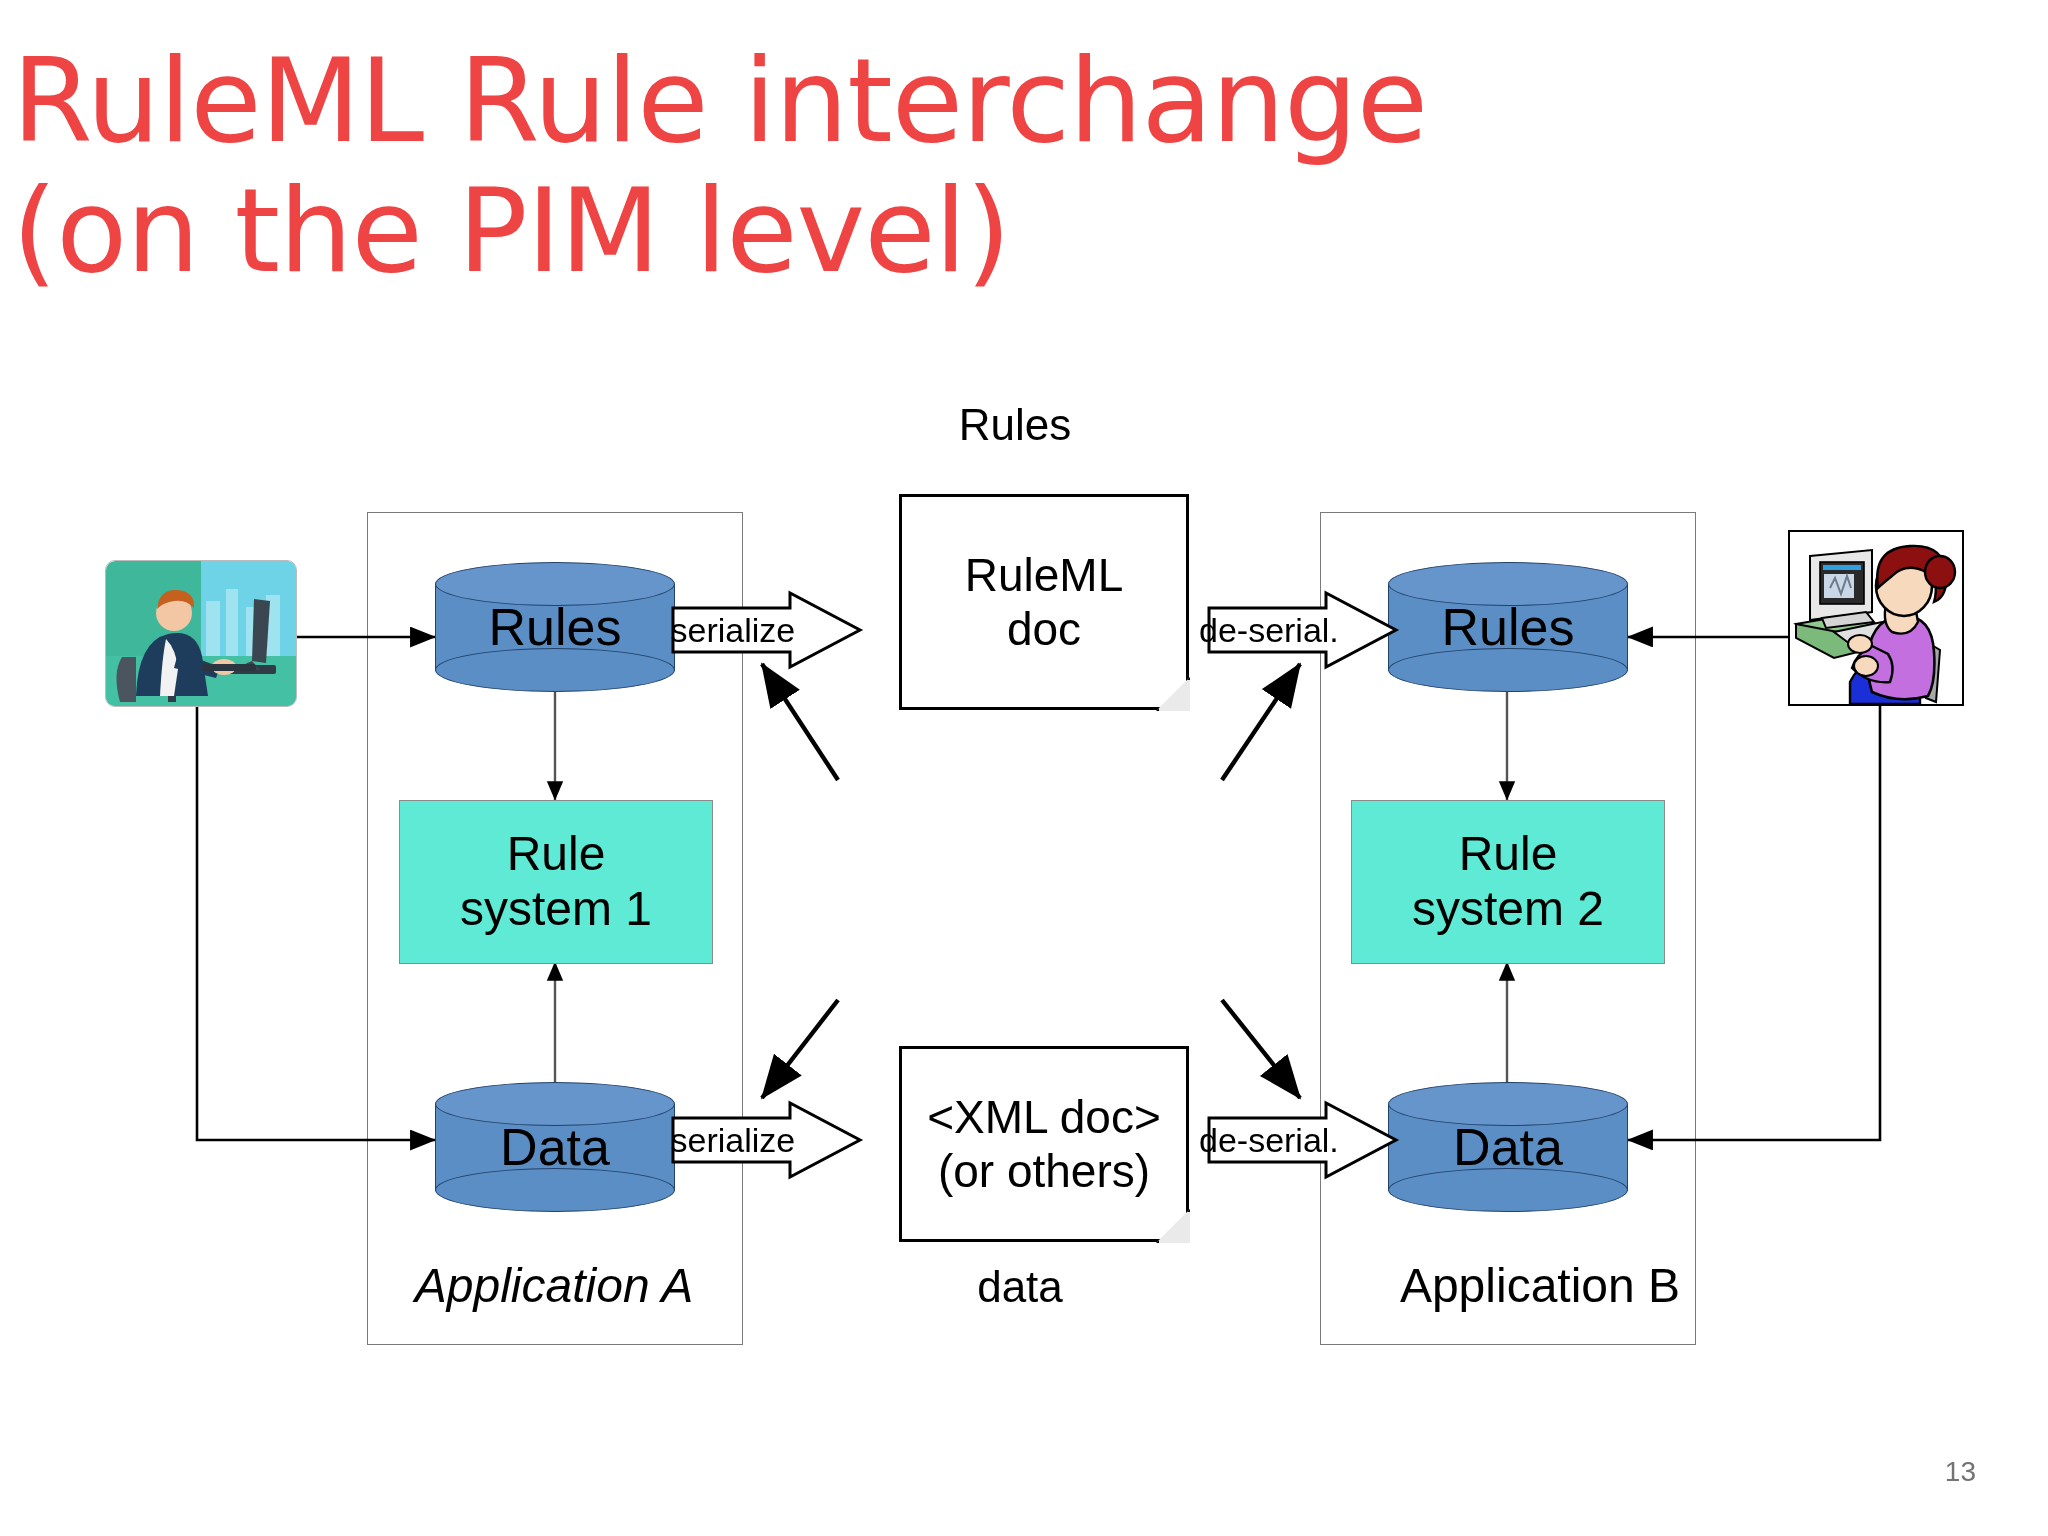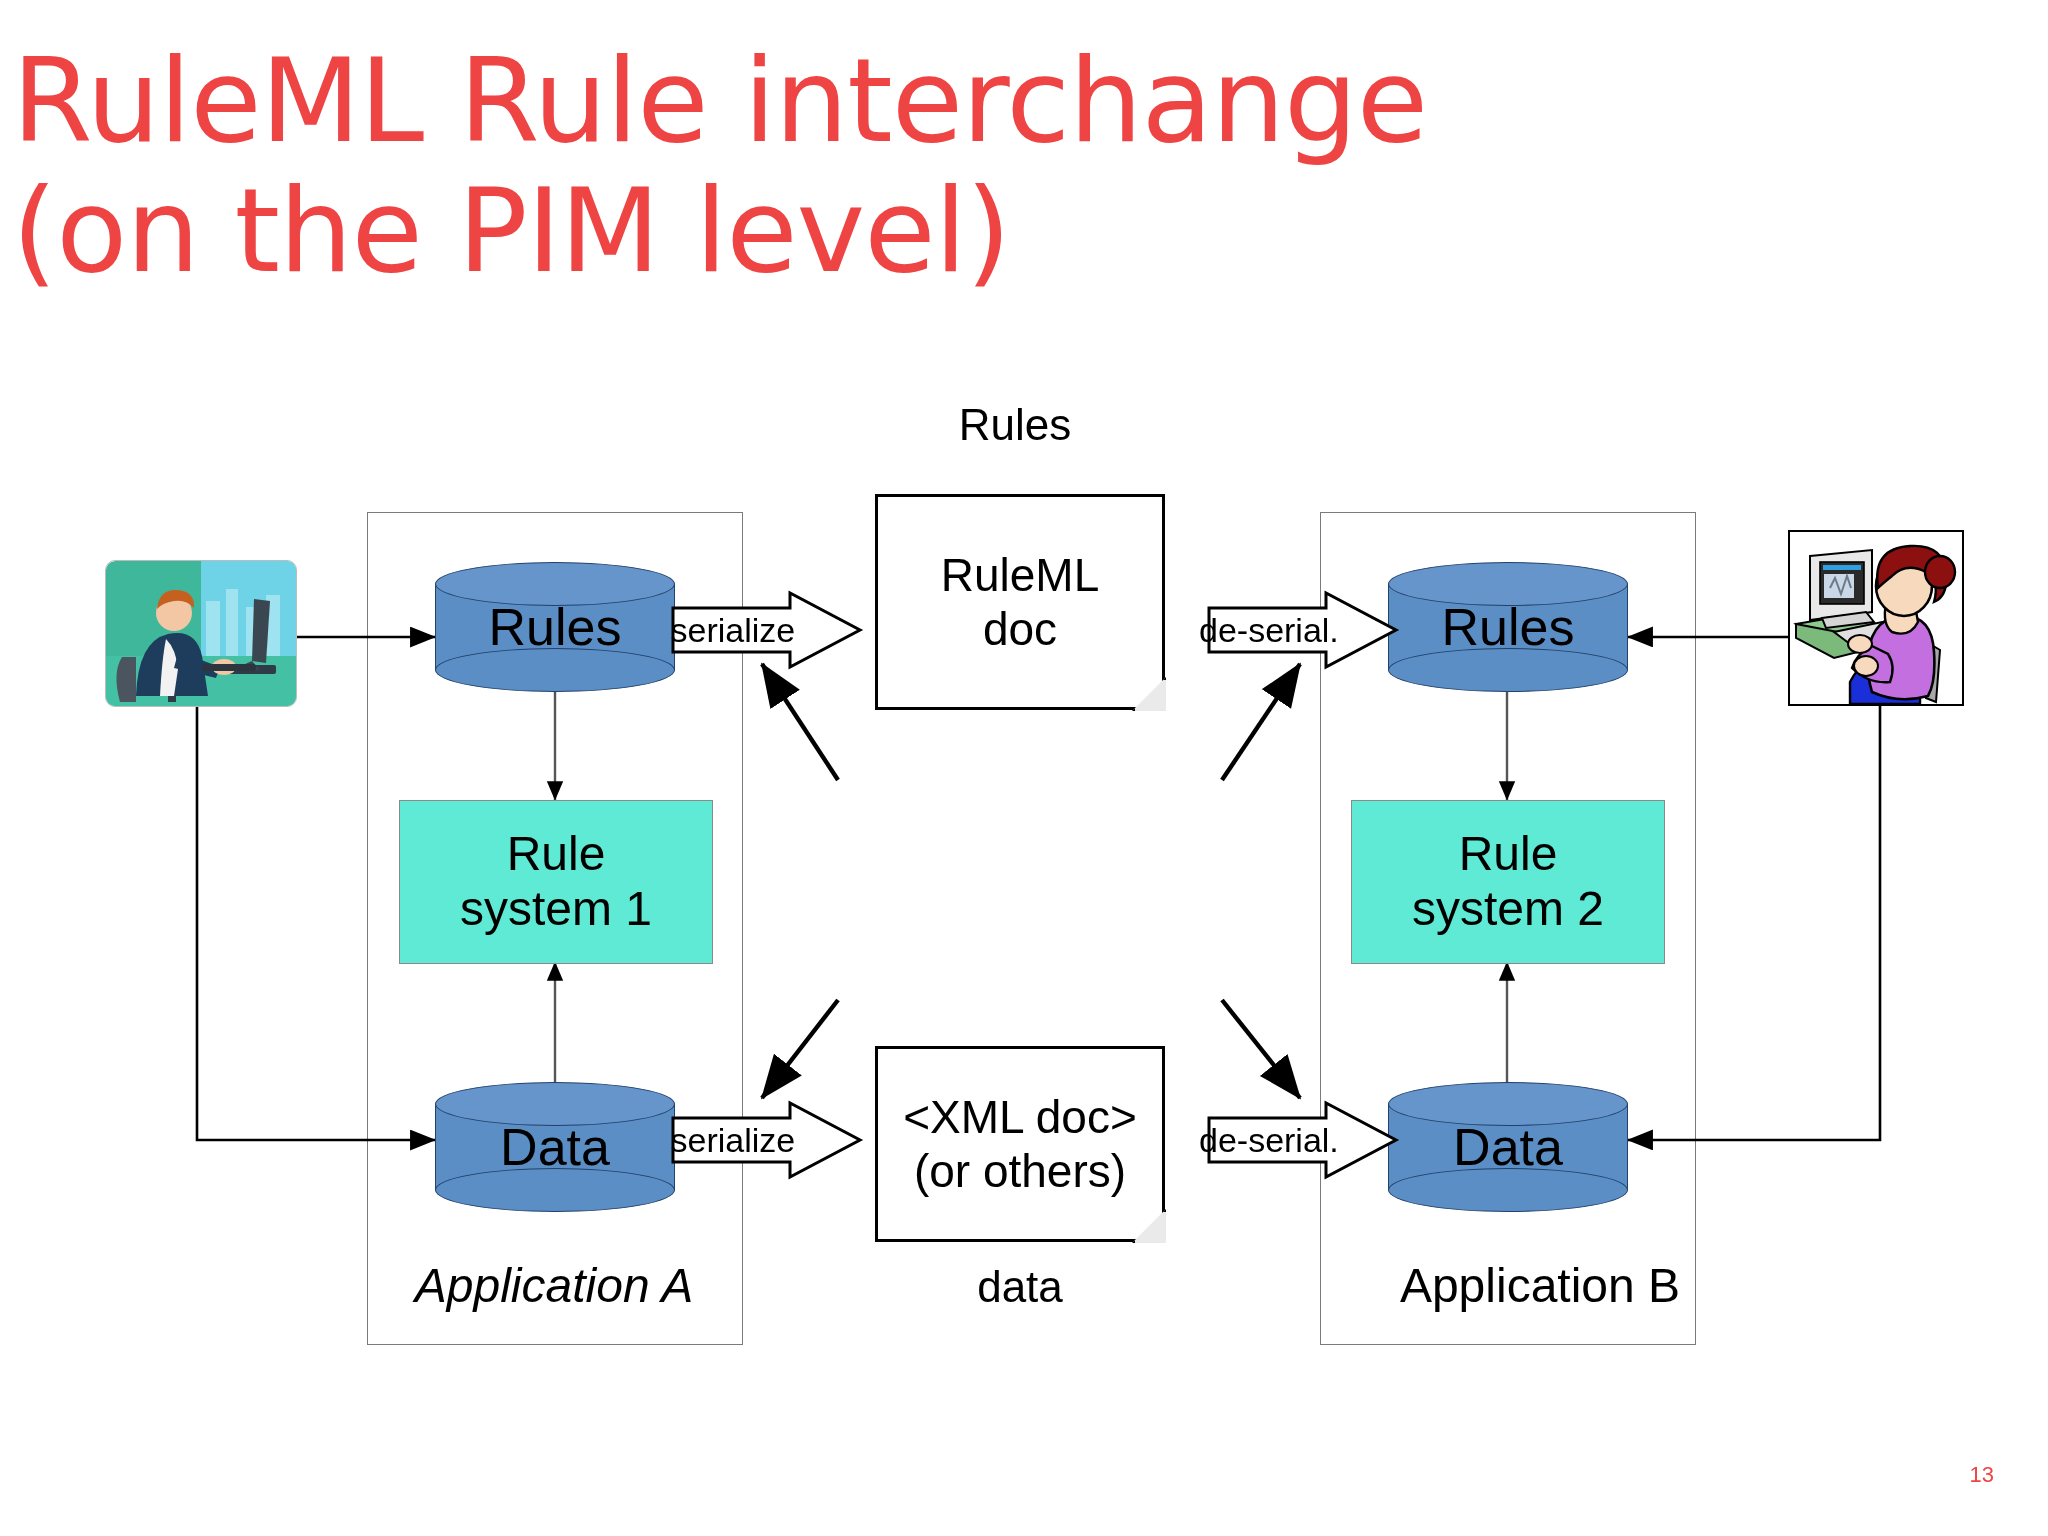--- a/index.html
+++ b/index.html
@@ -48,21 +48,21 @@
   }
 
   
   .rsys{
     position:absolute;background:#5eead4;border:1.5px solid #8a8a8a;
     display:flex;align-items:center;justify-content:center;text-align:center;
     font-size:48px;line-height:1.14;color:#000;
   }
 
   
-  .doc{position:absolute;}
+  .doc{position:absolute;margin-left:24px;}
   .doc .paper{
     position:absolute;inset:0;background:#fff;border:3px solid #000;box-sizing:border-box;
   }
   .doc.gray .paper{background:#c6c6c6;border:3px solid #000;}
   .doc .fold{
     position:absolute;right:-1px;bottom:-1px;width:34px;height:34px;
     background:#eaeaea;
     border-left:3px solid #000;border-top:3px solid #000;box-sizing:border-box;
     clip-path:polygon(100% 0,0 100%,100% 100%);
   }
@@ -86,21 +86,21 @@
   .cap{position:absolute;font-size:44px;color:#000;text-align:center;white-space:nowrap;}
 
   
   #wires{position:absolute;left:0;top:0;width:2048px;height:1536px;pointer-events:none;}
 
   
   .person{position:absolute;overflow:hidden;}
   .person svg{display:block;width:100%;height:100%;}
 
   .pagenum{
-    position:absolute;right:54px;bottom:48px;font-size:22px;color:#ef4444;
+    position:absolute;right:72px;bottom:48px;font-size:28px;color:#737373;
   }
 </style>
 </head>
 <body>
 
 <div id="slide">
 
   <div class="title">
     <span>RuleML Rule interchange</span>
     <span class="l2">(on the PIM level)</span>

